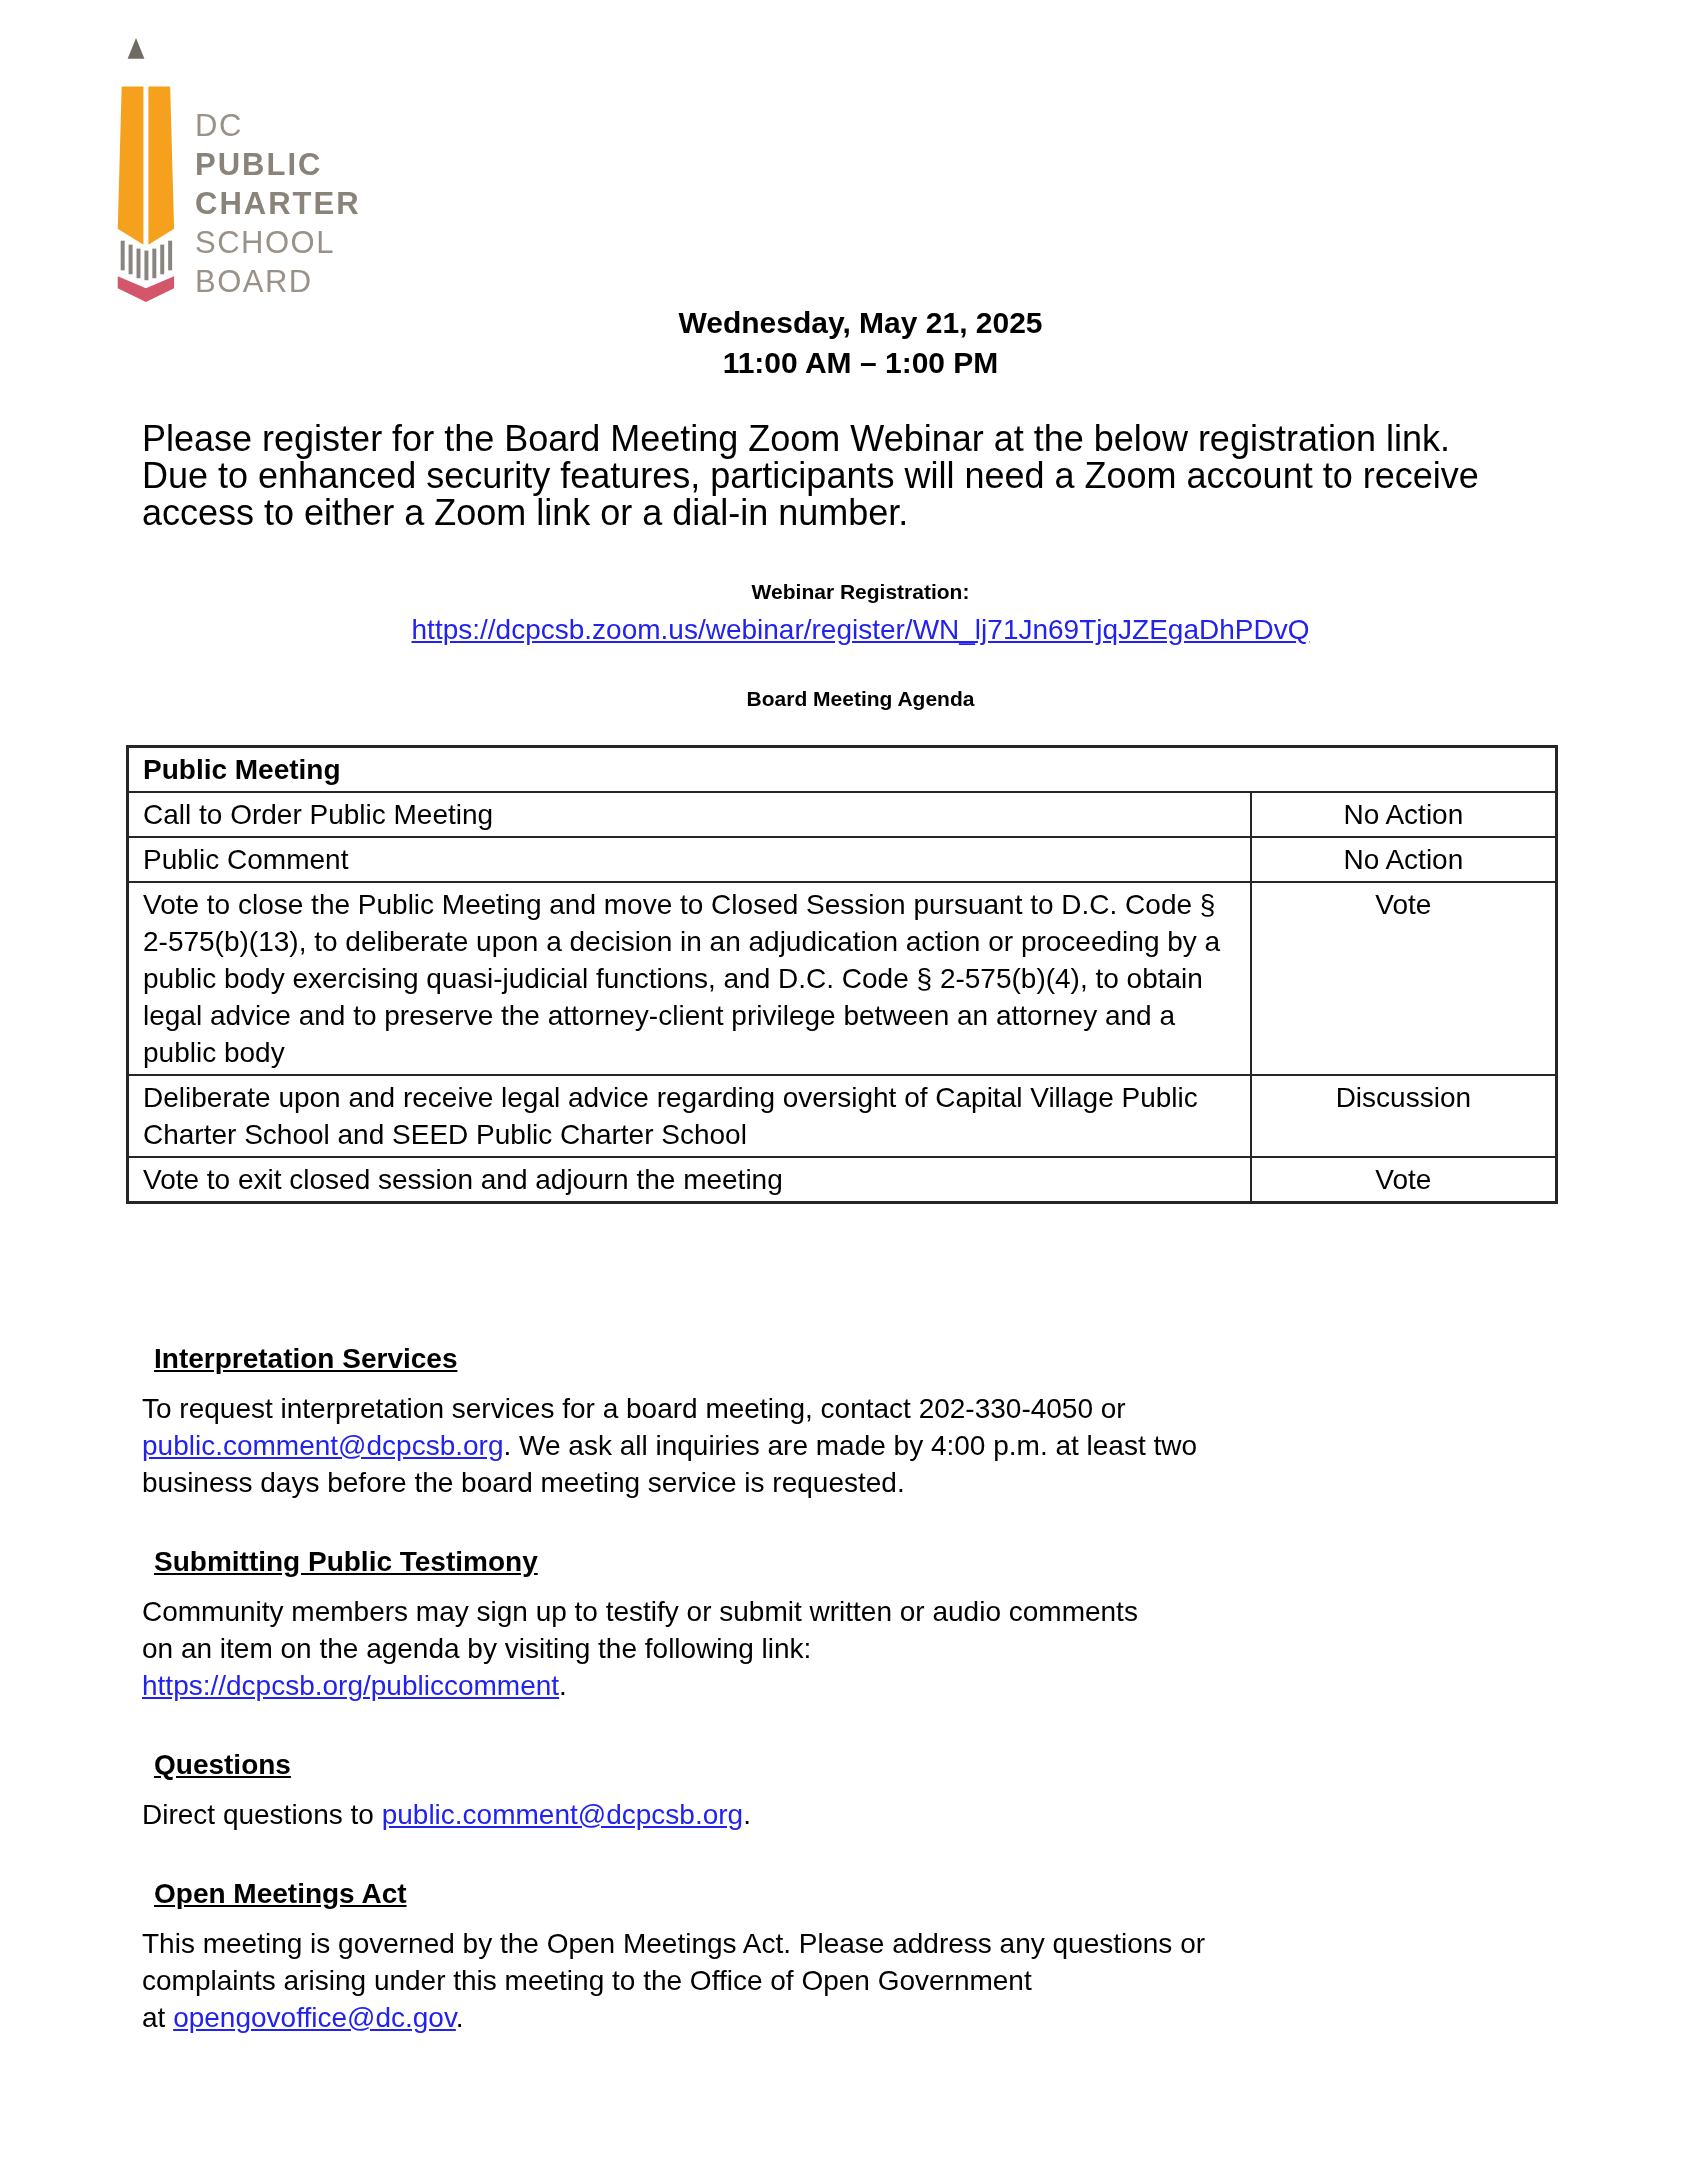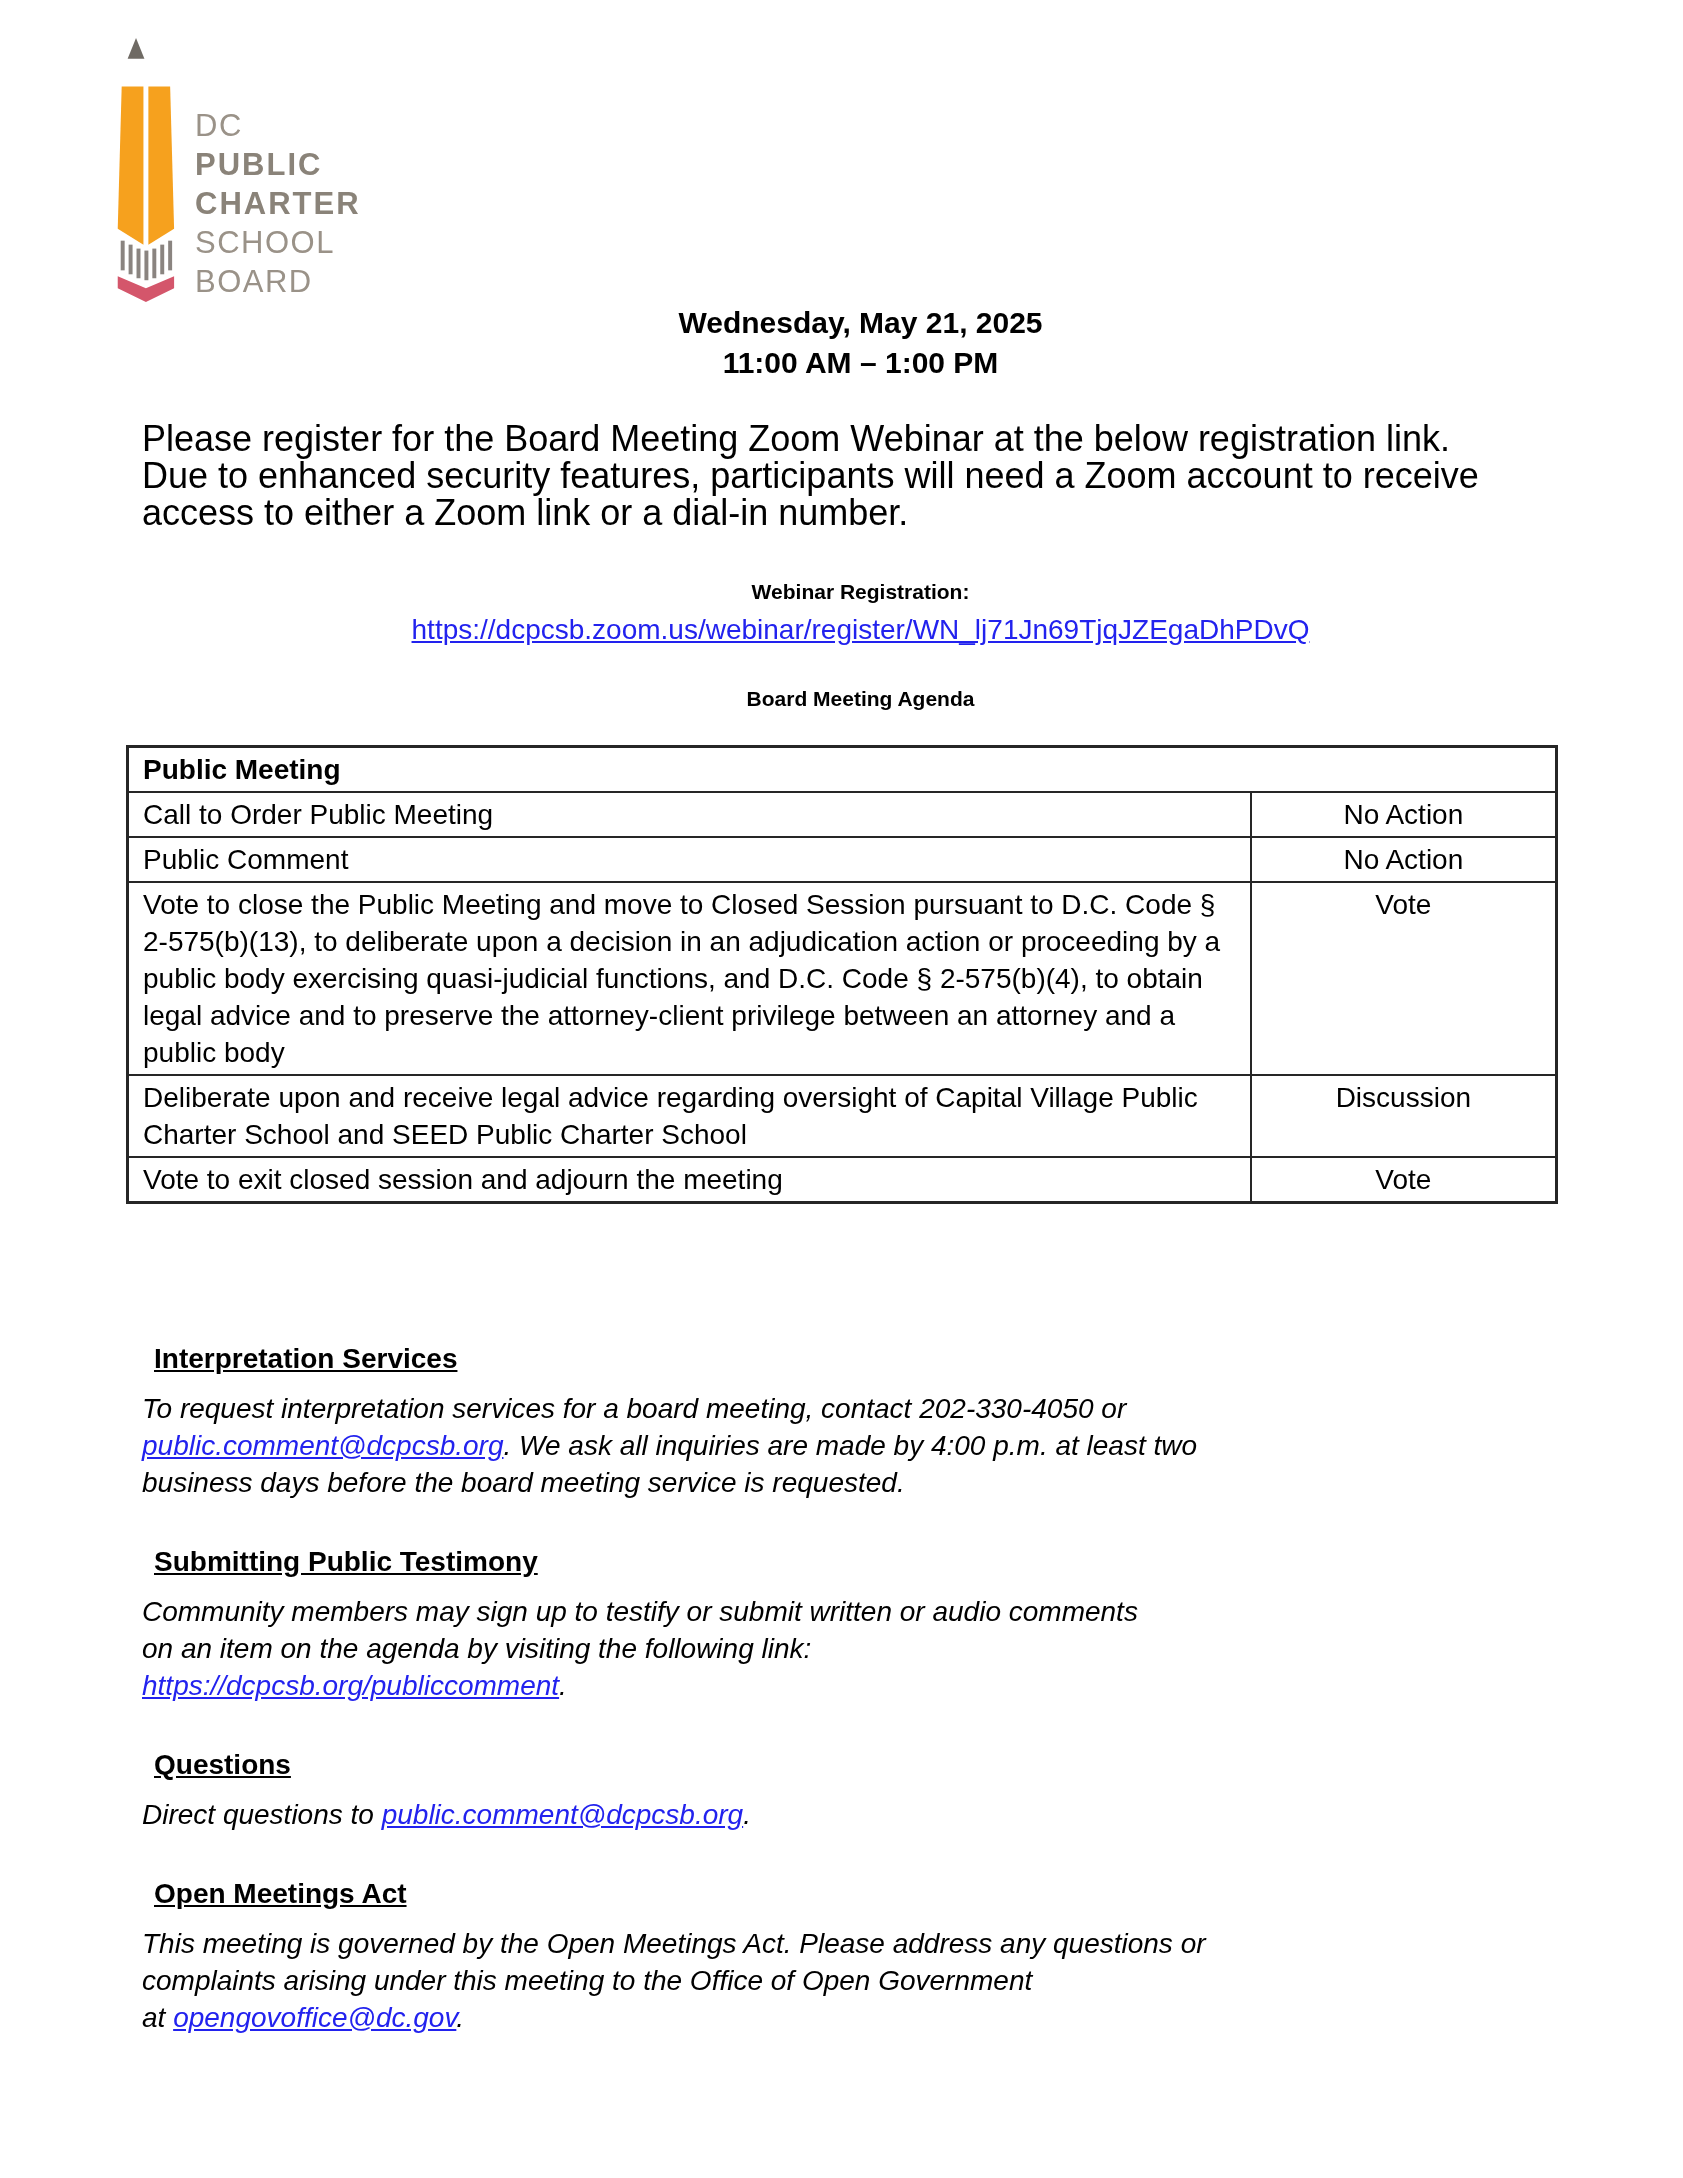--- a/index.html
+++ b/index.html
@@ -39,21 +39,21 @@
   .agenda-table tr.head-row th{
     background:#4E80BC;color:#ffffff;font-weight:700;text-align:center;
     font-size:29px;padding:4px 0;
   }
   .item-cell{text-align:left;padding-right:40px;}
   .action-cell{text-align:center;}
   
   .sections{position:absolute;top:1328px;left:142px;width:1410px;}
   .doc-section{margin:0 0 42px 0;}
   .sec-heading{margin:12px;font-size:28px;line-height:38px;font-weight:700;text-decoration:underline;}
-  .sec-par{margin:0;font-size:28px;line-height:37px;font-style:italic;}
+  .sec-par{margin:0;font-size:28px;line-height:37px;}
 </style>
 </head>
 <body>
 
 <div class="page">
 
   <div class="logo">
     <svg width="89" height="269" viewBox="0 0 90 272" aria-hidden="true">
       <polygon points="42.5,5 34,26 51,26" fill="#6F6A64"></polygon>
       <polygon points="28,54 50,54 50,214 24,198" fill="#F6A11E"></polygon>

